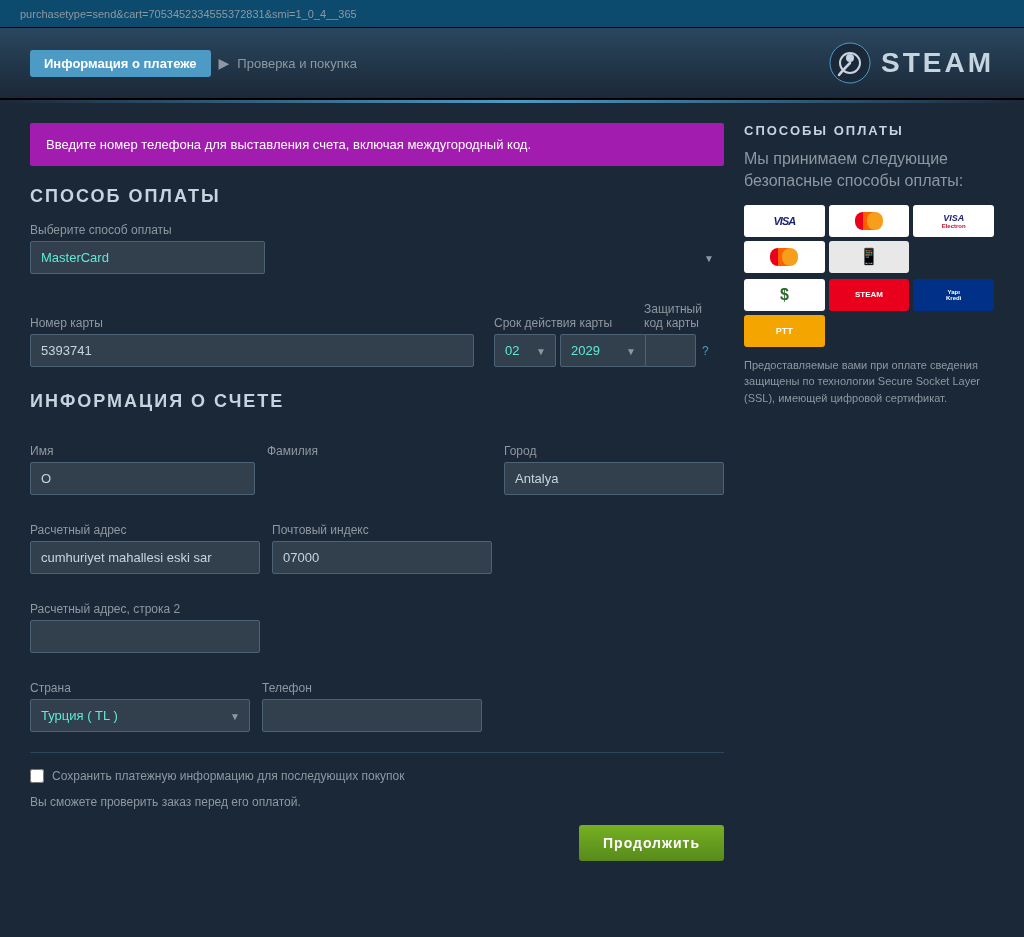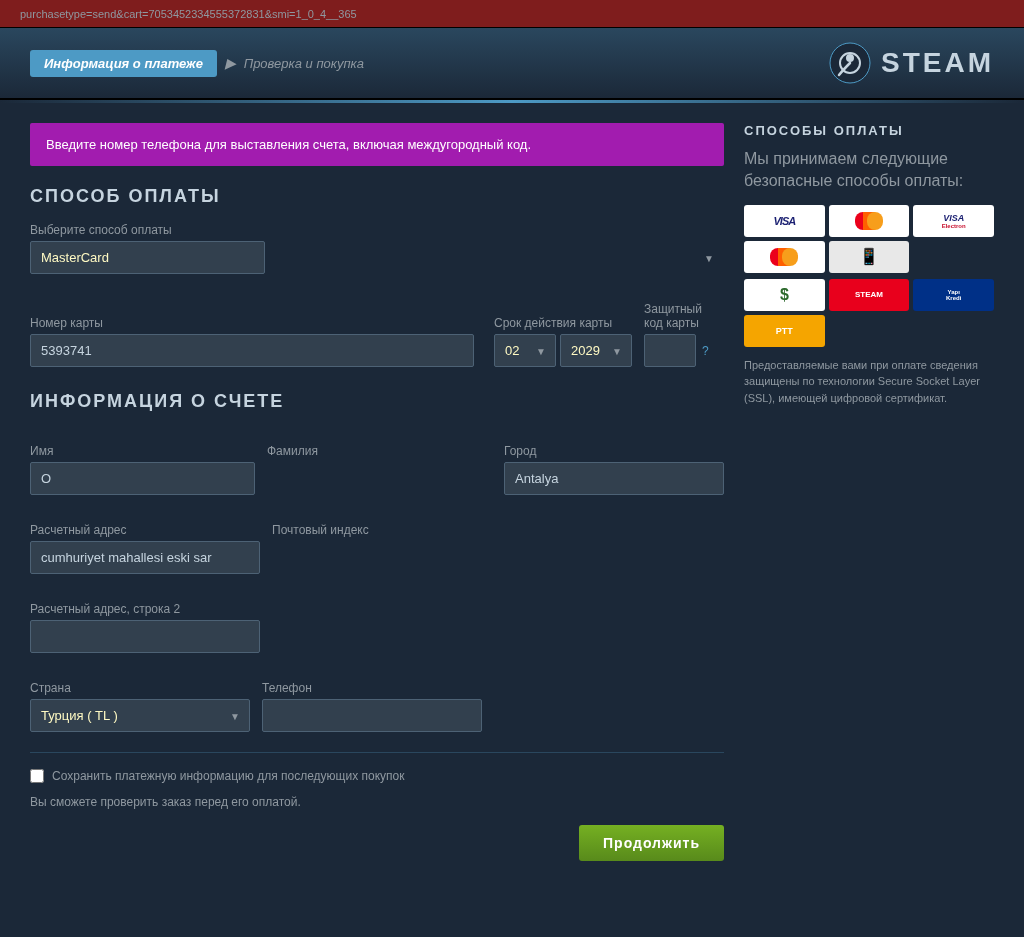--- a/index.html
+++ b/index.html
@@ -3,21 +3,21 @@
   <meta charset="utf-8">
   <style>
     * { box-sizing: border-box; margin: 0; padding: 0; }
     body {
       background-color: #1b2838;
       font-family: Arial, sans-serif;
       color: #c6d4df;
       min-height: 937px;
     }
     .top-bar {
-      background-color: #7f1d1d;
+      background-color: #0c4a6e;
       padding: 8px 20px;
       font-size: 11px;
       color: #8f98a0;
       border-bottom: 1px solid #000;
       height: 28px;
       display: flex;
       align-items: center;
     }
     .header {
       background: linear-gradient(to bottom, #2a475e, #1b2838);
@@ -25,21 +25,20 @@
       display: flex;
       align-items: center;
       justify-content: space-between;
       border-bottom: 2px solid #000;
     }
     .breadcrumb {
       display: flex;
       align-items: center;
       gap: 8px;
       font-size: 13px;
-      font-style: italic;
     }
     .breadcrumb-active {
       background-color: #4d9ac5;
       color: #fff;
       padding: 6px 14px;
       border-radius: 3px;
       font-size: 13px;
       font-weight: bold;
     }
     .breadcrumb-arrow {
@@ -110,21 +109,21 @@
       color: #c6d4df;
       padding: 8px 10px;
       font-size: 13px;
       border-radius: 2px;
       outline: none;
       width: 100%;
     }
     .form-select {
       background-color: #32404e;
       border: 1px solid #4d6275;
-      color: #fef9c3;
+      color: #5eead4;
       padding: 8px 10px;
       font-size: 13px;
       border-radius: 2px;
       outline: none;
       appearance: none;
       -webkit-appearance: none;
       cursor: pointer;
     }
     .select-wrapper {
       position: relative;
@@ -372,21 +371,21 @@
           <div class="expiry-selects">
             <div class="select-wrapper">
               <select class="form-select" style="width:62px">
                 <option>02</option>
                 <option>01</option><option>03</option><option>04</option><option>05</option>
                 <option>06</option><option>07</option><option>08</option><option>09</option>
                 <option>10</option><option>11</option><option>12</option>
               </select>
             </div>
             <div class="select-wrapper">
-              <select class="form-select" style="width:72px">
+              <select class="form-select" style="width:86px">
                 <option>2029</option>
                 <option>2024</option><option>2025</option><option>2026</option><option>2027</option>
                 <option>2028</option><option>2030</option>
               </select>
             </div>
           </div>
         </div>
         <div class="form-group cvv-group">
           <label class="form-label">Защитный код карты</label>
           <div class="cvv-row">
@@ -414,20 +413,21 @@
         </div>
       </div>
 
       <div class="form-row">
         <div class="form-group" style="width:230px">
           <label class="form-label">Расчетный адрес</label>
           <input type="text" class="form-input" value="cumhuriyet mahallesi eski sar" style="">
         </div>
         <div class="form-group" style="width:220px">
           <label class="form-label">Почтовый индекс</label>
+          <input type="text" class="form-input" value="07000" style="">
         </div>
       </div>
 
       <div class="form-row">
         <div class="form-group" style="width:230px">
           <label class="form-label">Расчетный адрес, строка 2</label>
           <input type="text" class="form-input" value="" style="">
         </div>
       </div>
 

